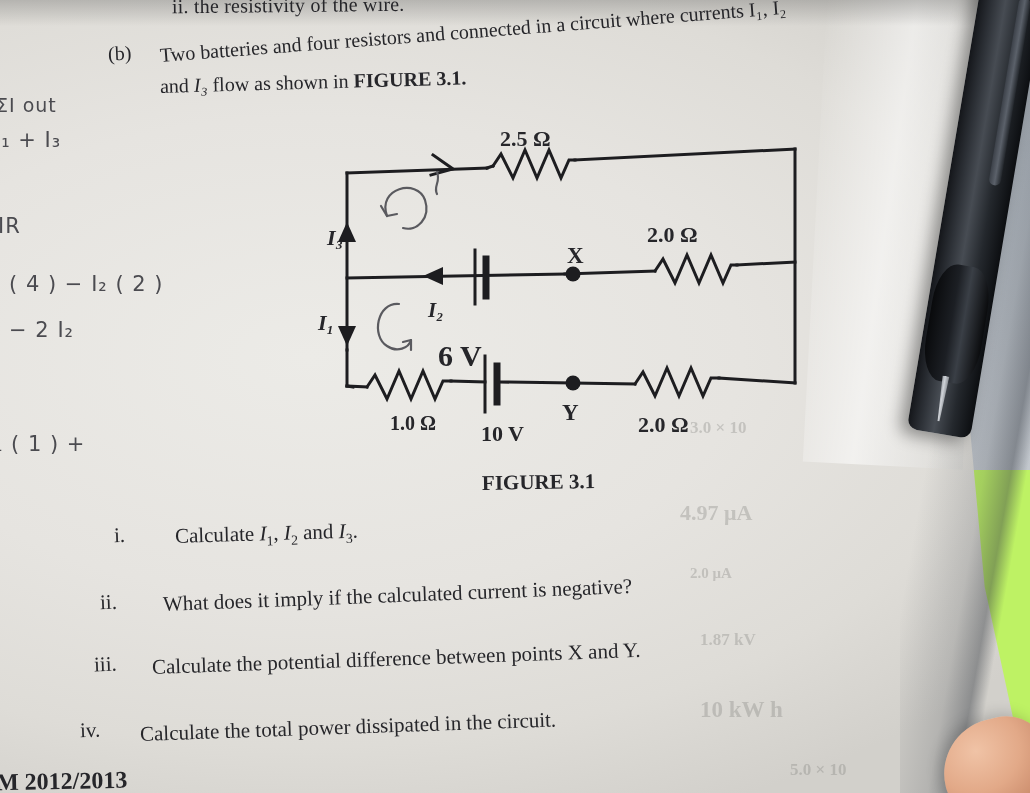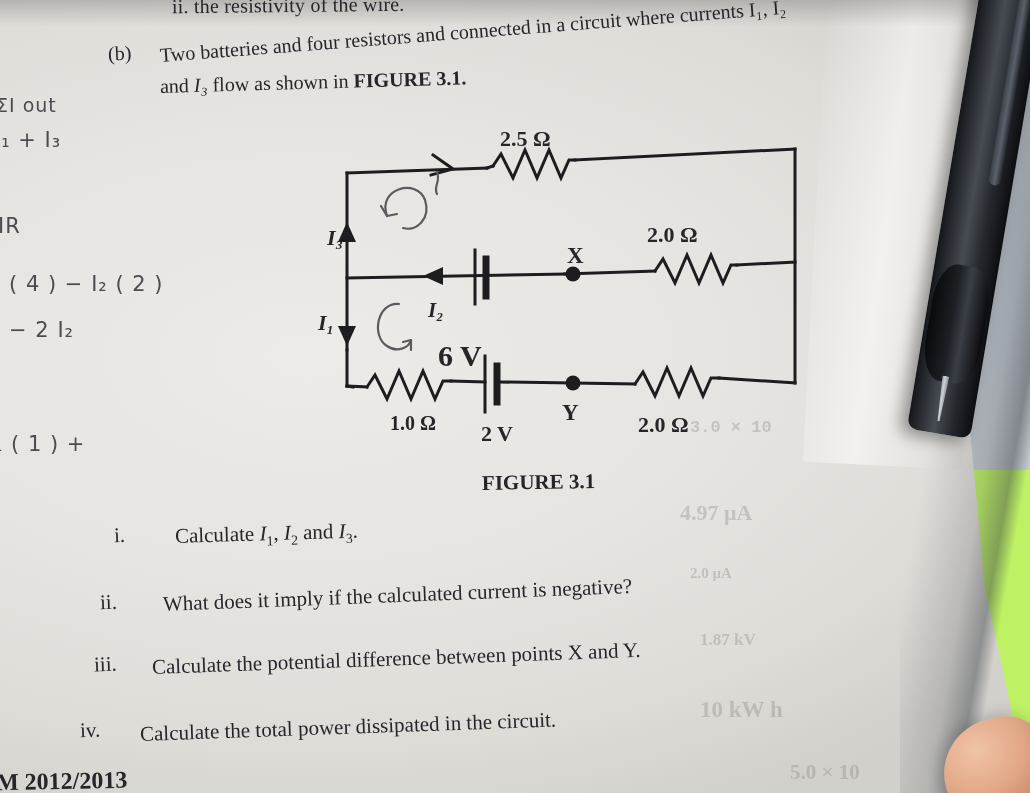--- a/index.html
+++ b/index.html
@@ -250,21 +250,21 @@
   <div class="txt ser b" style="left:500px; top:126px; font-size:22px;">2.5 Ω</div>
 
   <div class="txt ser b" style="left:647px; top:222px; font-size:22px;">2.0 Ω</div>
 
   <div class="txt ser b" style="left:390px; top:412px; font-size:20px;text-align:center;">1.0 Ω</div>
 
   <div class="txt ser b" style="left:638px; top:412px; font-size:22px;">2.0 Ω</div>
 
   <div class="txt ser b" style="left:438px; top:315px; font-size:30px;margin-top:24px;">6 V</div>
 
-  <div class="txt ser b" style="left:481px; top:421px; font-size:22px;">2 V</div>
+  <div class="txt ser b" style="left:481px; top:421px; font-size:22px;">10 V</div>
 
   <div class="txt ser b" style="left:567px; top:243px; font-size:23px;">X</div>
 
   <div class="txt ser b" style="left:562px; top:400px; font-size:23px;">Y</div>
 
   <div class="txt ser b it" style="left:318px; top:310px; font-size:22px;">I₁</div>
 
   <div class="txt ser b it" style="left:403px; top:298px; font-size:21px;margin-left:25px;">I₂</div>
 
   <div class="txt ser b it" style="left:327px; top:225px; font-size:22px;">I₃</div>
@@ -290,20 +290,20 @@
   <div class="hw" style="left:-6px; top:128px; font-size:21px;">I₁ + I₃</div>
 
   <div class="hw" style="left:-2px; top:214px; font-size:21px;">IR</div>
 
   <div class="hw" style="left:-8px; top:272px; font-size:21px;">₃ ( 4 ) − I₂ ( 2 )</div>
 
   <div class="hw" style="left:-8px; top:318px; font-size:21px;">₃  − 2 I₂</div>
 
   <div class="hw" style="left:-6px; top:432px; font-size:21px;">₁ ( 1 ) +</div>
 
-  <div class="txt faint" style="left:690px; top:418px; font-size:17px;font-family:Liberation Mono, monospace;">3.0 × 10</div>
+  <div class="txt faint" style="left:690px; top:418px; font-size:17px;">3.0 × 10</div>
   <div class="txt faint" style="left:680px; top:500px; font-size:22px;">4.97 μA</div>
   <div class="txt faint" style="left:690px; top:565px; font-size:15px;">2.0 μA</div>
   <div class="txt faint" style="left:700px; top:630px; font-size:17px;">1.87 kV</div>
   <div class="txt faint" style="left:700px; top:697px; font-size:23px;">10 kW h</div>
-  <div class="txt faint" style="left:790px; top:760px; font-size:21px;">5.0 × 10</div>
+  <div class="txt faint" style="left:790px; top:760px; font-size:17px;">5.0 × 10</div>
 
 </div>
 
 </body></html>

